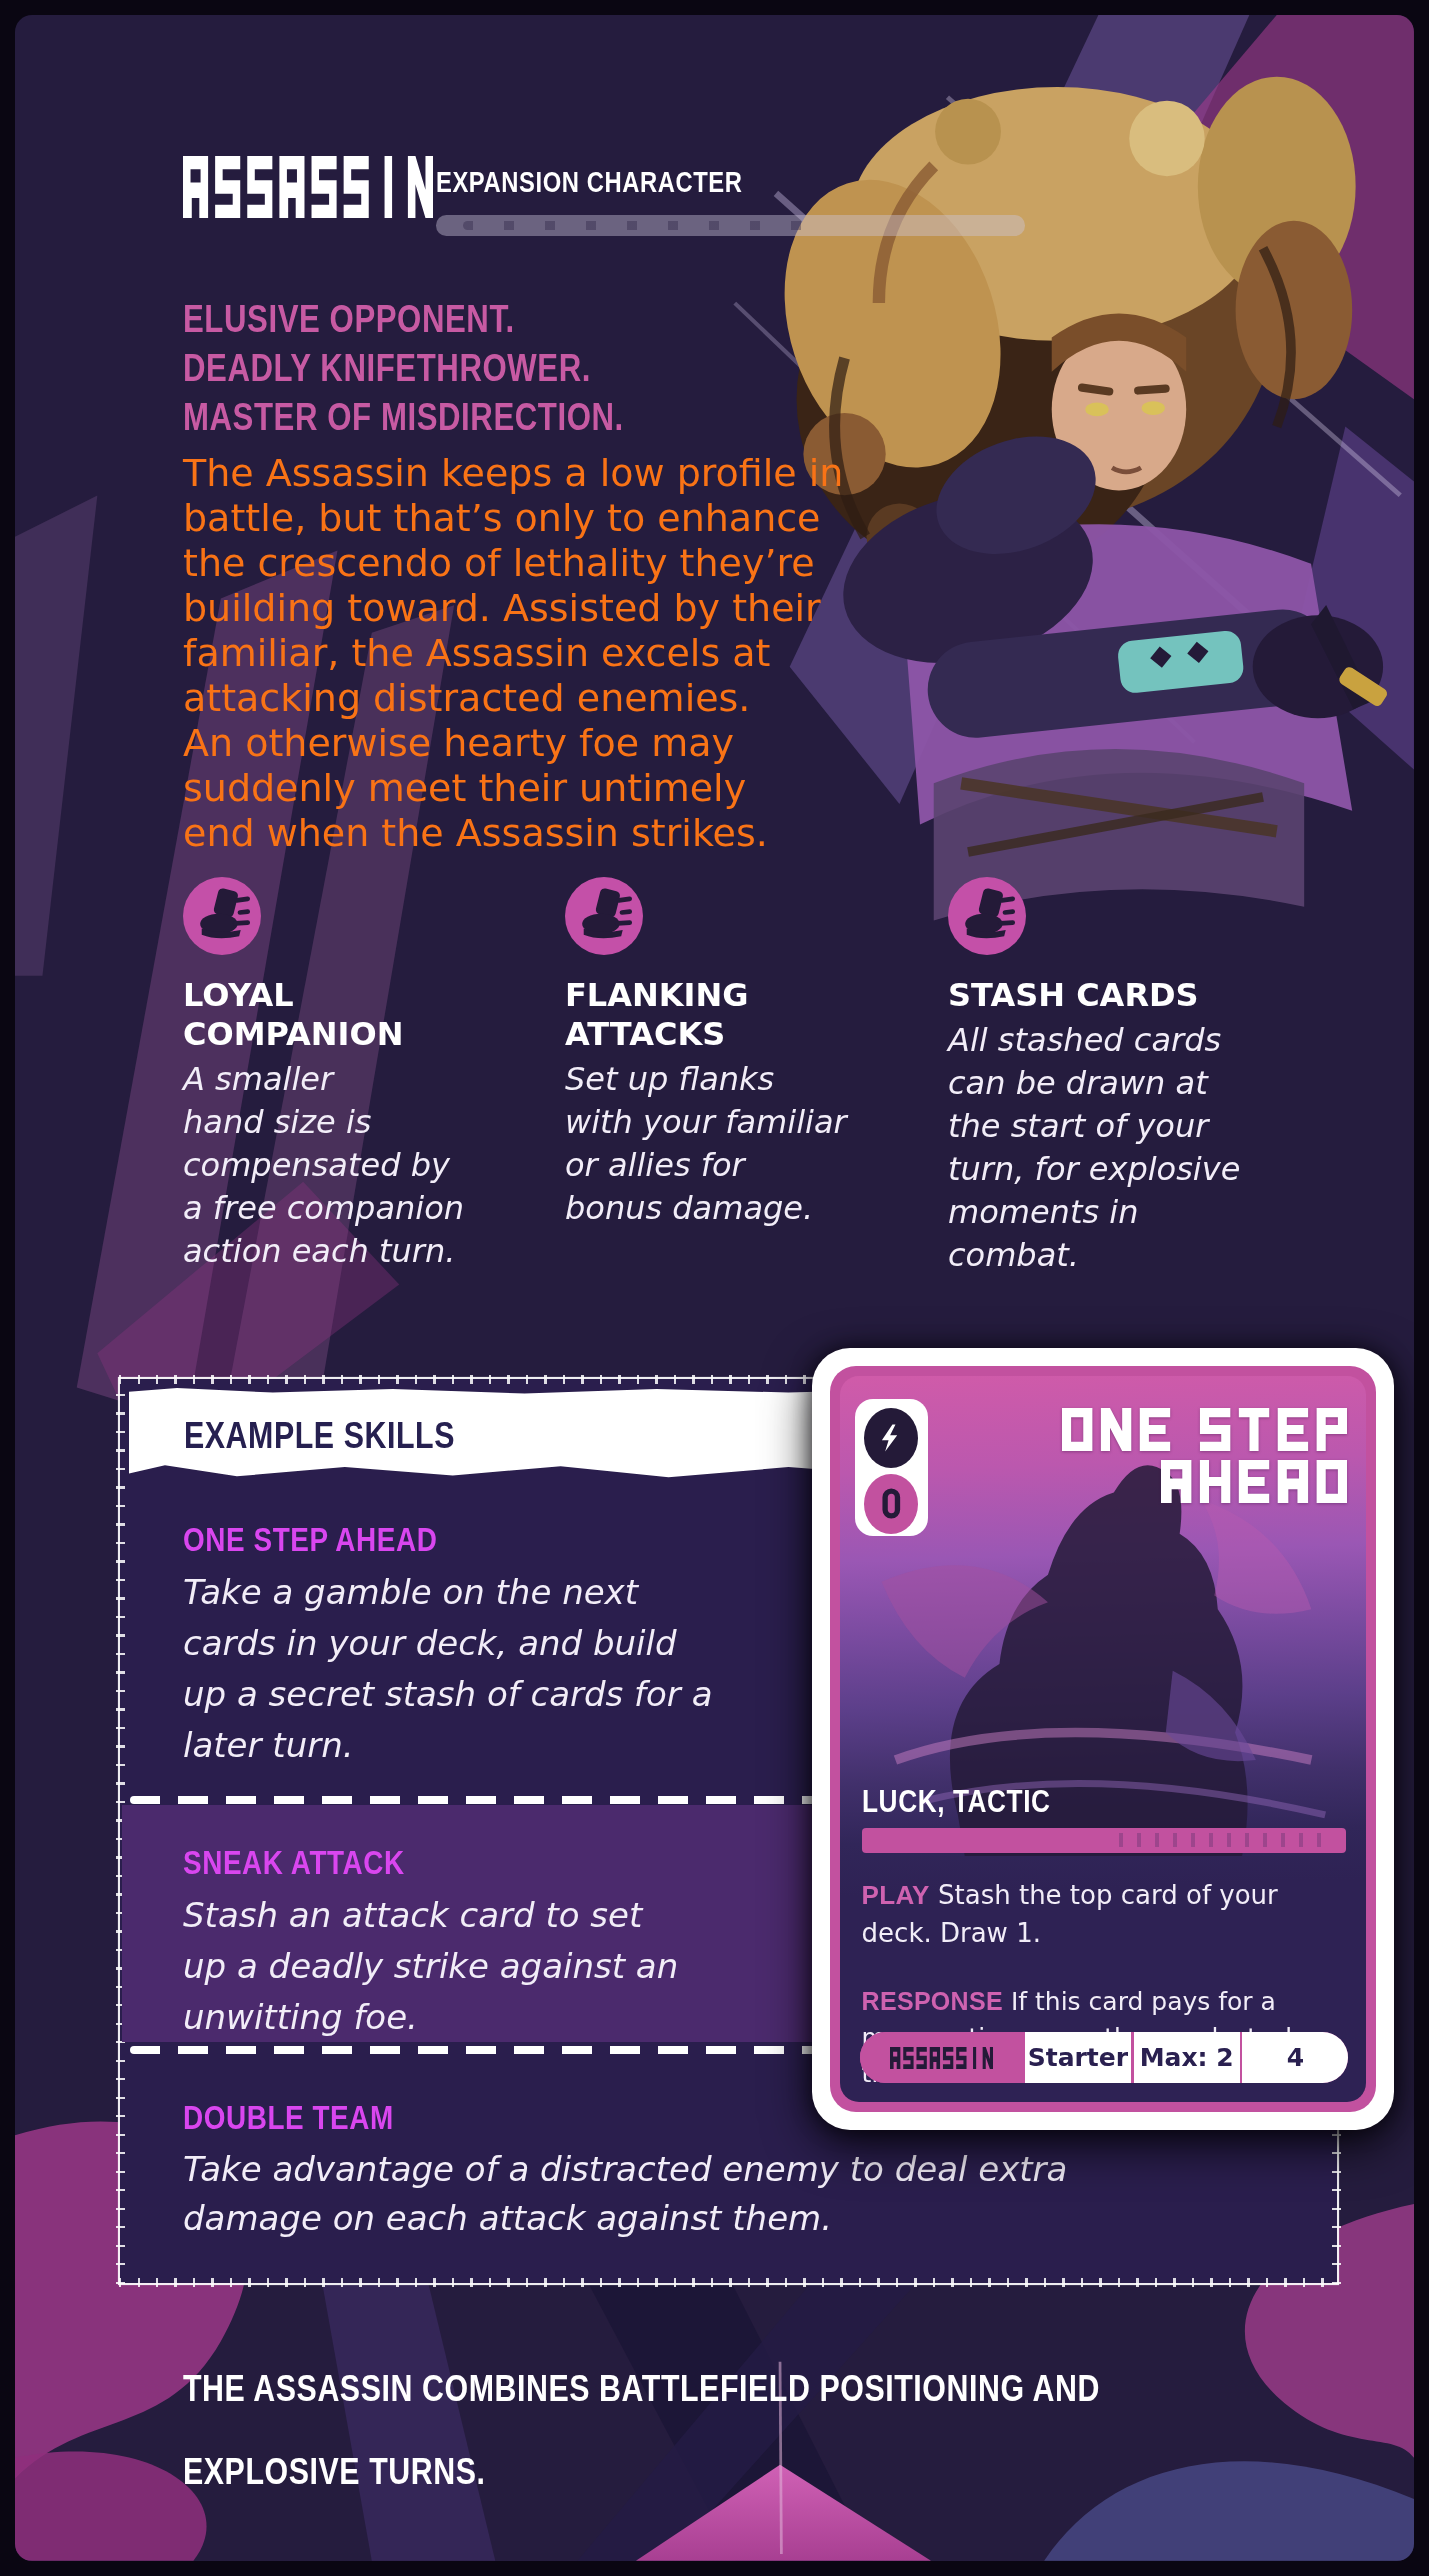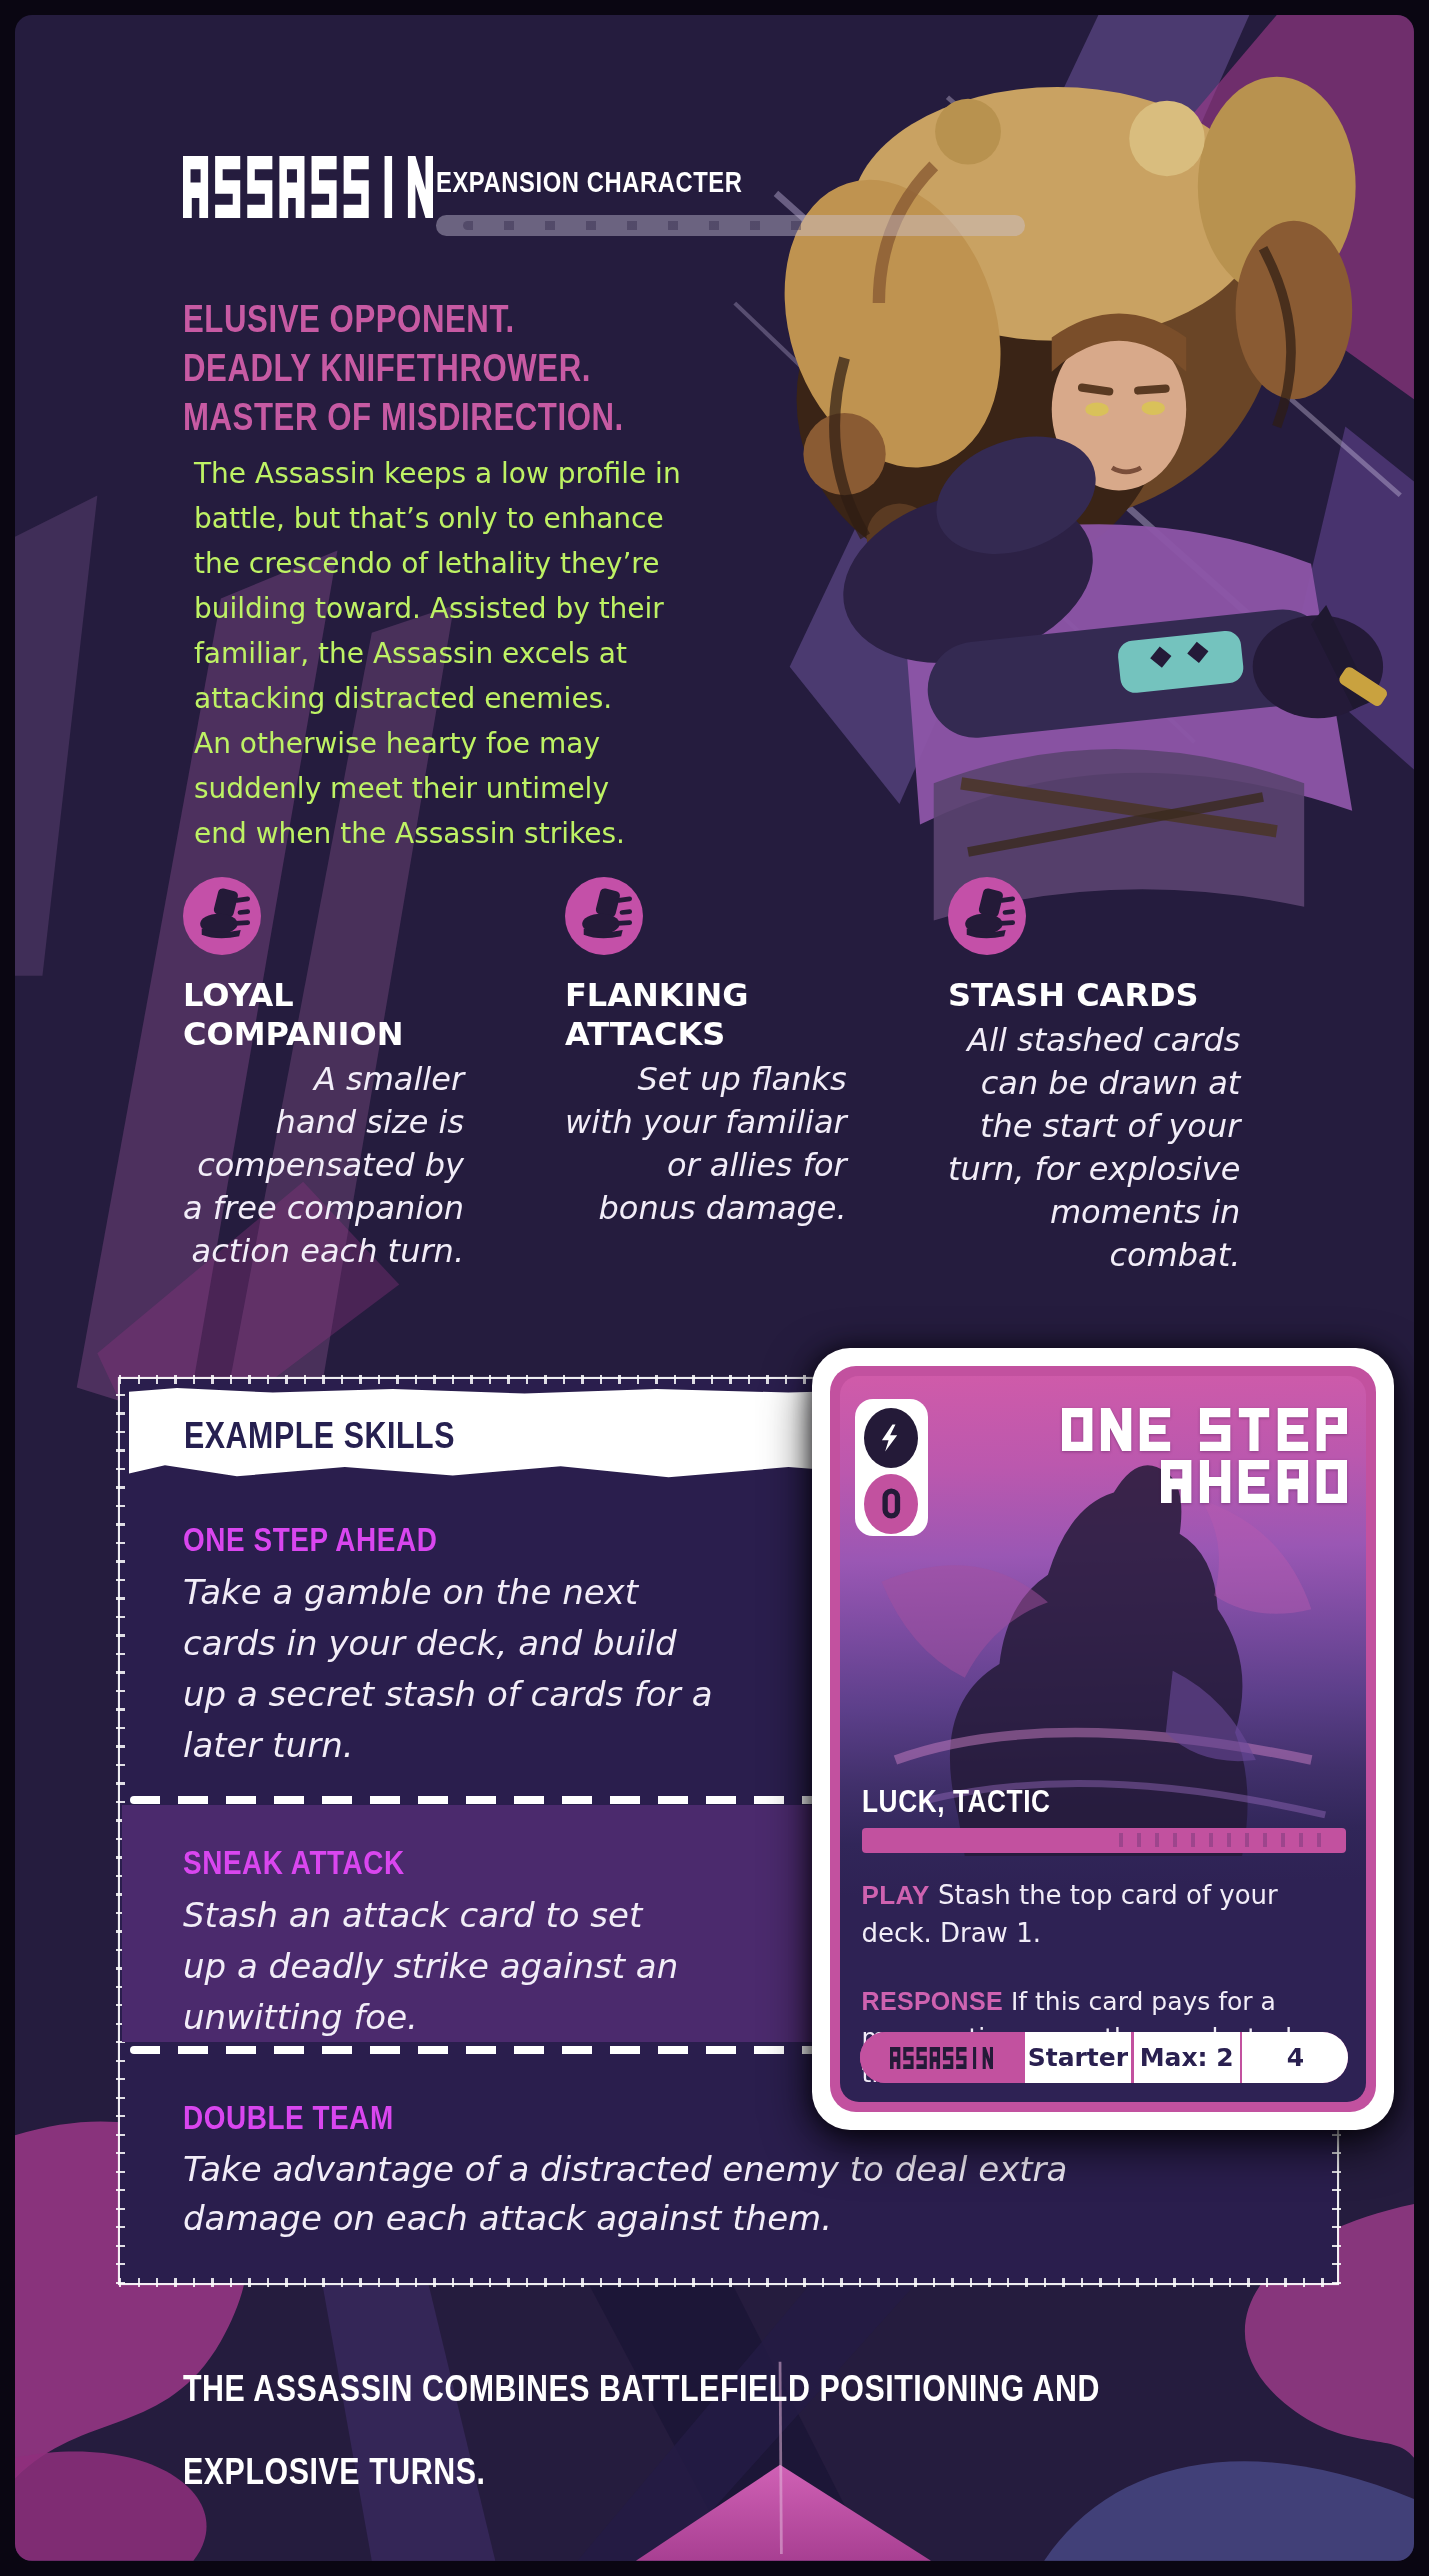--- a/index.html
+++ b/index.html
@@ -10,27 +10,27 @@
   .abs{position:absolute;}
   .cond{font-family:"Liberation Sans",sans-serif;font-weight:700;display:inline-block;transform:scaleX(.82);transform-origin:0 50%;white-space:nowrap;letter-spacing:0.7px;}
   
   .logo{left:168px;top:141px;width:242px;height:62px;color:#ffffff;}
   .kicker{left:421px;top:150px;font-size:29px;color:#fff;}
   .kicker-bar{left:421px;top:200px;width:589px;height:20.6px;border-radius:10.3px;background:rgba(205,197,220,.42);}
   .kicker-bar i{position:absolute;left:27.4px;top:5.5px;width:357px;height:9.6px;background:repeating-linear-gradient(90deg,rgba(37,28,62,.35) 0 9.6px,transparent 9.6px 41px);border-radius:4.8px;}
   
   .tagline{left:168px;top:280px;line-height:49px;font-size:38px;color:#c75aa3;}
   
-  .intro{left:168px;top:436px;font-size:28px;line-height:45px;color:#bef264;margin-left:11px;}
+  .intro{left:168px;top:436px;font-size:38px;line-height:45px;color:#f97316;}
   
   .feat-icon{width:78px;height:78px;border-radius:50%;background:#c450a8;top:862px;}
   .fi1{left:168px}.fi2{left:550px}.fi3{left:933px}
   .feat-title{top:961px;font-size:32px;line-height:39px;font-weight:700;color:#fff;font-family:"DejaVu Sans",sans-serif;}
   .ft1{left:168px}.ft2{left:550px}.ft3{left:933px}
-  .feat-body{font-size:32px;line-height:43px;font-style:italic;color:#f2edf8;text-align:right;}
+  .feat-body{font-size:32px;line-height:43px;font-style:italic;color:#f2edf8;}
   .fb12{top:1043px}.fb3{top:1004px}
   
   .panel{left:105px;top:1364px;width:1217px;height:904px;background:#2a1e4d;box-shadow:0 0 0 2.1px rgba(255,255,255,.92);}
   .tickrow{position:absolute;left:-1.4px;right:-1.4px;height:9px;background:repeating-linear-gradient(90deg,rgba(255,255,255,.85) 0 2.1px,transparent 2.1px 18.5px);}
   .tickcol{position:absolute;top:-1.4px;bottom:-1.4px;width:9px;background:repeating-linear-gradient(0deg,rgba(255,255,255,.85) 0 2.1px,transparent 2.1px 18.5px);}
   .banner{position:absolute;left:9px;right:9px;top:9px;height:92px;background:#fff;
      clip-path:polygon(0 4%,4% 0,12% 5%,22% 1%,33% 6%,44% 1%,55% 5%,66% 1%,77% 5%,88% 2%,96% 6%,100% 2%,100% 76%,97% 92%,90% 82%,83% 95%,74% 84%,65% 96%,55% 86%,45% 97%,36% 85%,27% 95%,18% 86%,9% 96%,3% 84%,0 93%);}
   .banner-title{position:absolute;left:55px;top:26px;font-size:37px;color:#262050;letter-spacing:1.4px;}
   .skill-name{left:168px;font-size:34px;color:#d946ef;letter-spacing:0.7px;}
   .skill-body{left:168px;font-size:34px;line-height:51px;font-style:italic;color:#f2edf8;}

